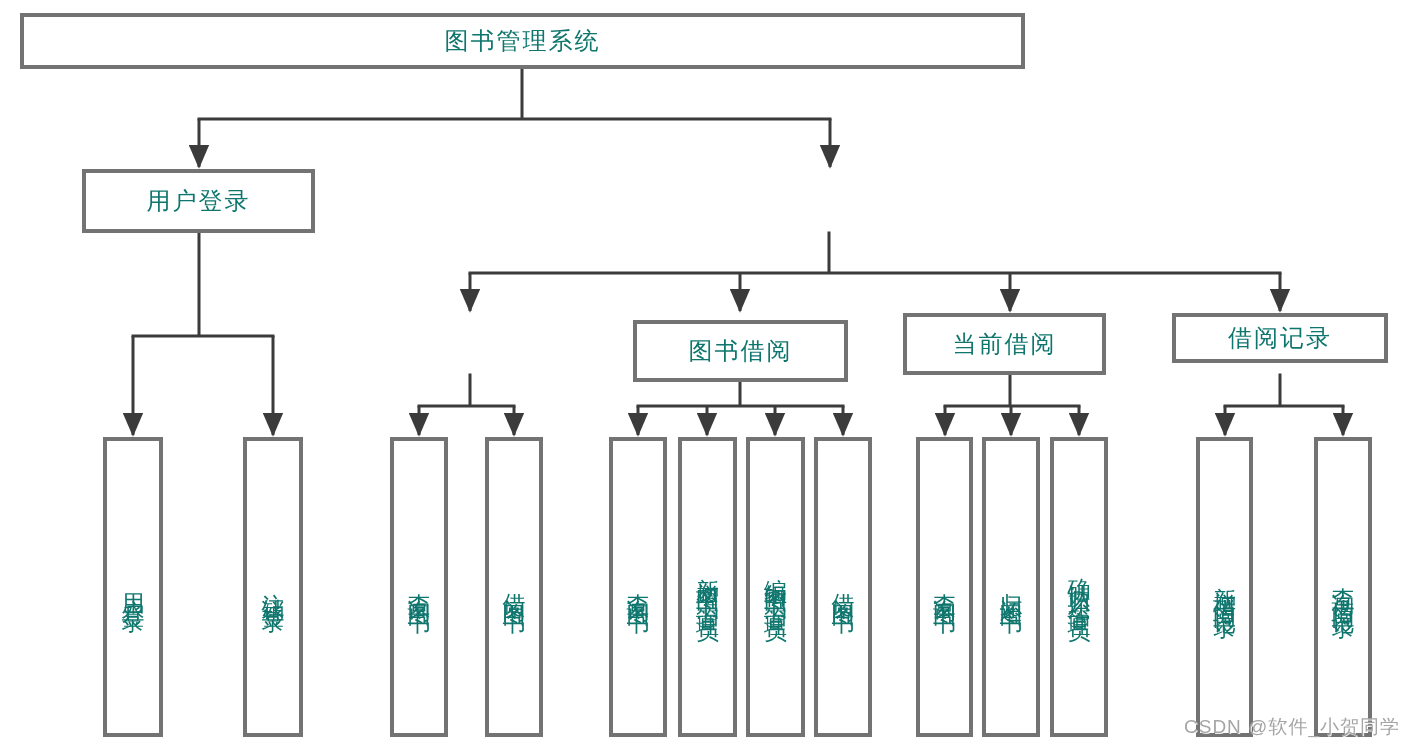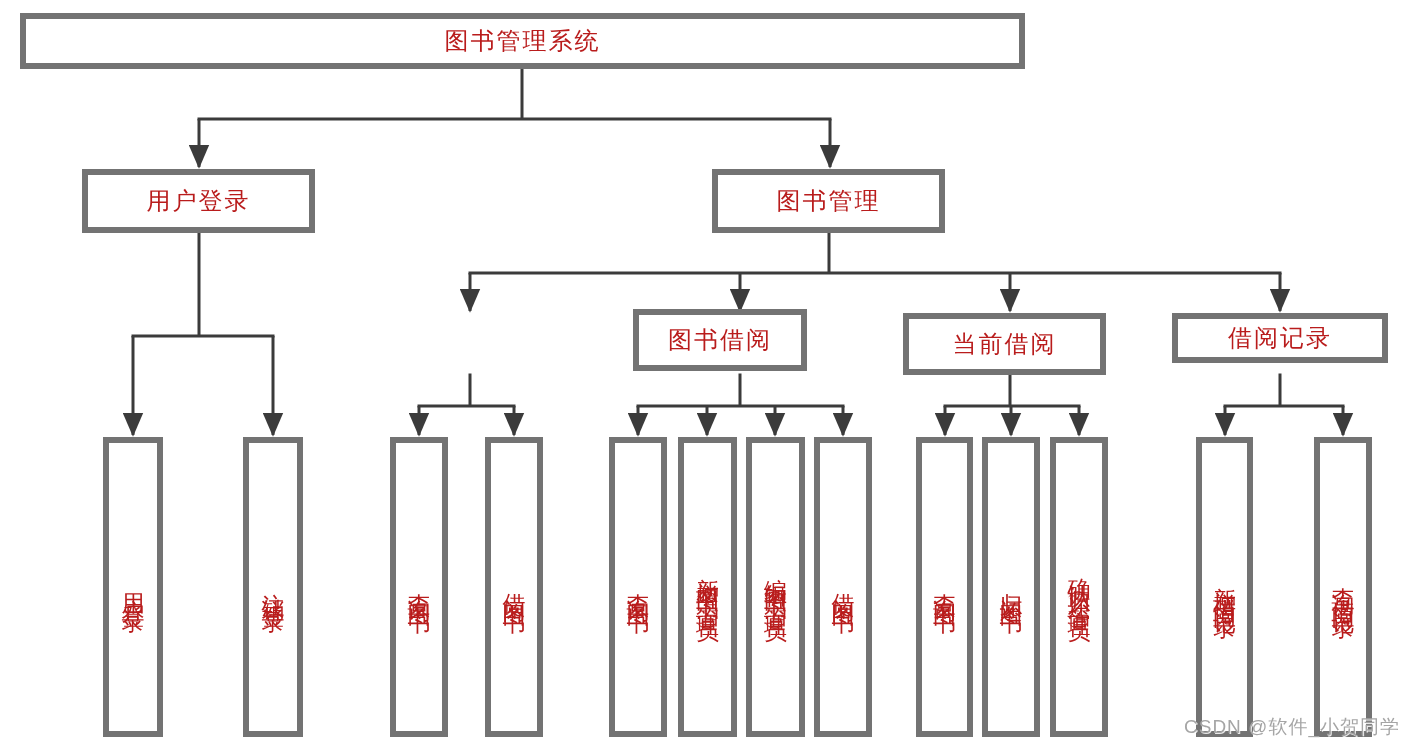--- a/index.html
+++ b/index.html
@@ -5,21 +5,21 @@
   html,body{margin:0;padding:0;background:#ffffff;}
   .stage{
     position:relative;width:1405px;height:747px;background:#ffffff;overflow:hidden;
     font-family:"Liberation Sans","DejaVu Sans",sans-serif;
   }
   .wires{position:absolute;left:0;top:0;z-index:1;}
   .wire{stroke:#3b3b3b;stroke-width:3;fill:none;stroke-linecap:square;}
   .wire-arrow{stroke:#3b3b3b;stroke-width:3;fill:none;stroke-linecap:butt;}
   .box{
     position:absolute;box-sizing:border-box;z-index:2;
-    border:6px solid #737373;background:#ffffff;color:#b91c1c;
+    border:4px solid #737373;background:#ffffff;color:#0f766e;
     display:flex;align-items:center;justify-content:center;
   }
   .box.h{font-size:24px;letter-spacing:2px;white-space:nowrap;}
   .box.v{
     writing-mode:vertical-rl;
     font-size:23px;letter-spacing:6px;line-height:1;
   }
   .watermark{
     position:absolute;left:1184px;top:714px;z-index:6;
     font-size:19px;color:#a5a5a5;letter-spacing:1px;white-space:nowrap;
@@ -68,23 +68,22 @@
     <line class="wire-arrow" x1="1079" y1="406" x2="1079" y2="435" marker-end="url(#arrow)"></line>
 
     <path class="wire" d="M1280,375 L1280,406 M1225,406 L1343,406"></path>
     <line class="wire-arrow" x1="1225" y1="406" x2="1225" y2="435" marker-end="url(#arrow)"></line>
     <line class="wire-arrow" x1="1343" y1="406" x2="1343" y2="435" marker-end="url(#arrow)"></line>
   </svg>
 
   <div class="box h" style="left:20px;top:13px;width:1005px;height:56px">图书管理系统</div>
 
   <div class="box h" style="left:82px;top:169px;width:233px;height:64px">用户登录</div>
-  <div class="box h" style="left:712px;top:169px;width:233px;height:64px">图书管理</div>
 
-  <div class="box h" style="left:633px;top:309px;width:174px;height:62px">图书借阅</div>
+  <div class="box h" style="left:633px;top:320px;width:215px;height:62px">图书借阅</div>
   <div class="box h" style="left:903px;top:313px;width:203px;height:62px">当前借阅</div>
   <div class="box h" style="left:1172px;top:313px;width:216px;height:50px">借阅记录</div>
 
   <div class="box v" style="left:103px;top:437px;width:60px;height:300px">用户登录</div>
   <div class="box v" style="left:243px;top:437px;width:60px;height:300px">注销登录</div>
 
   <div class="box v" style="left:390px;top:437px;width:58px;height:300px">查询图书</div>
   <div class="box v" style="left:485px;top:437px;width:58px;height:300px">借阅图书</div>
 
   <div class="box v" style="left:609px;top:437px;width:58px;height:300px">查询图书</div>

